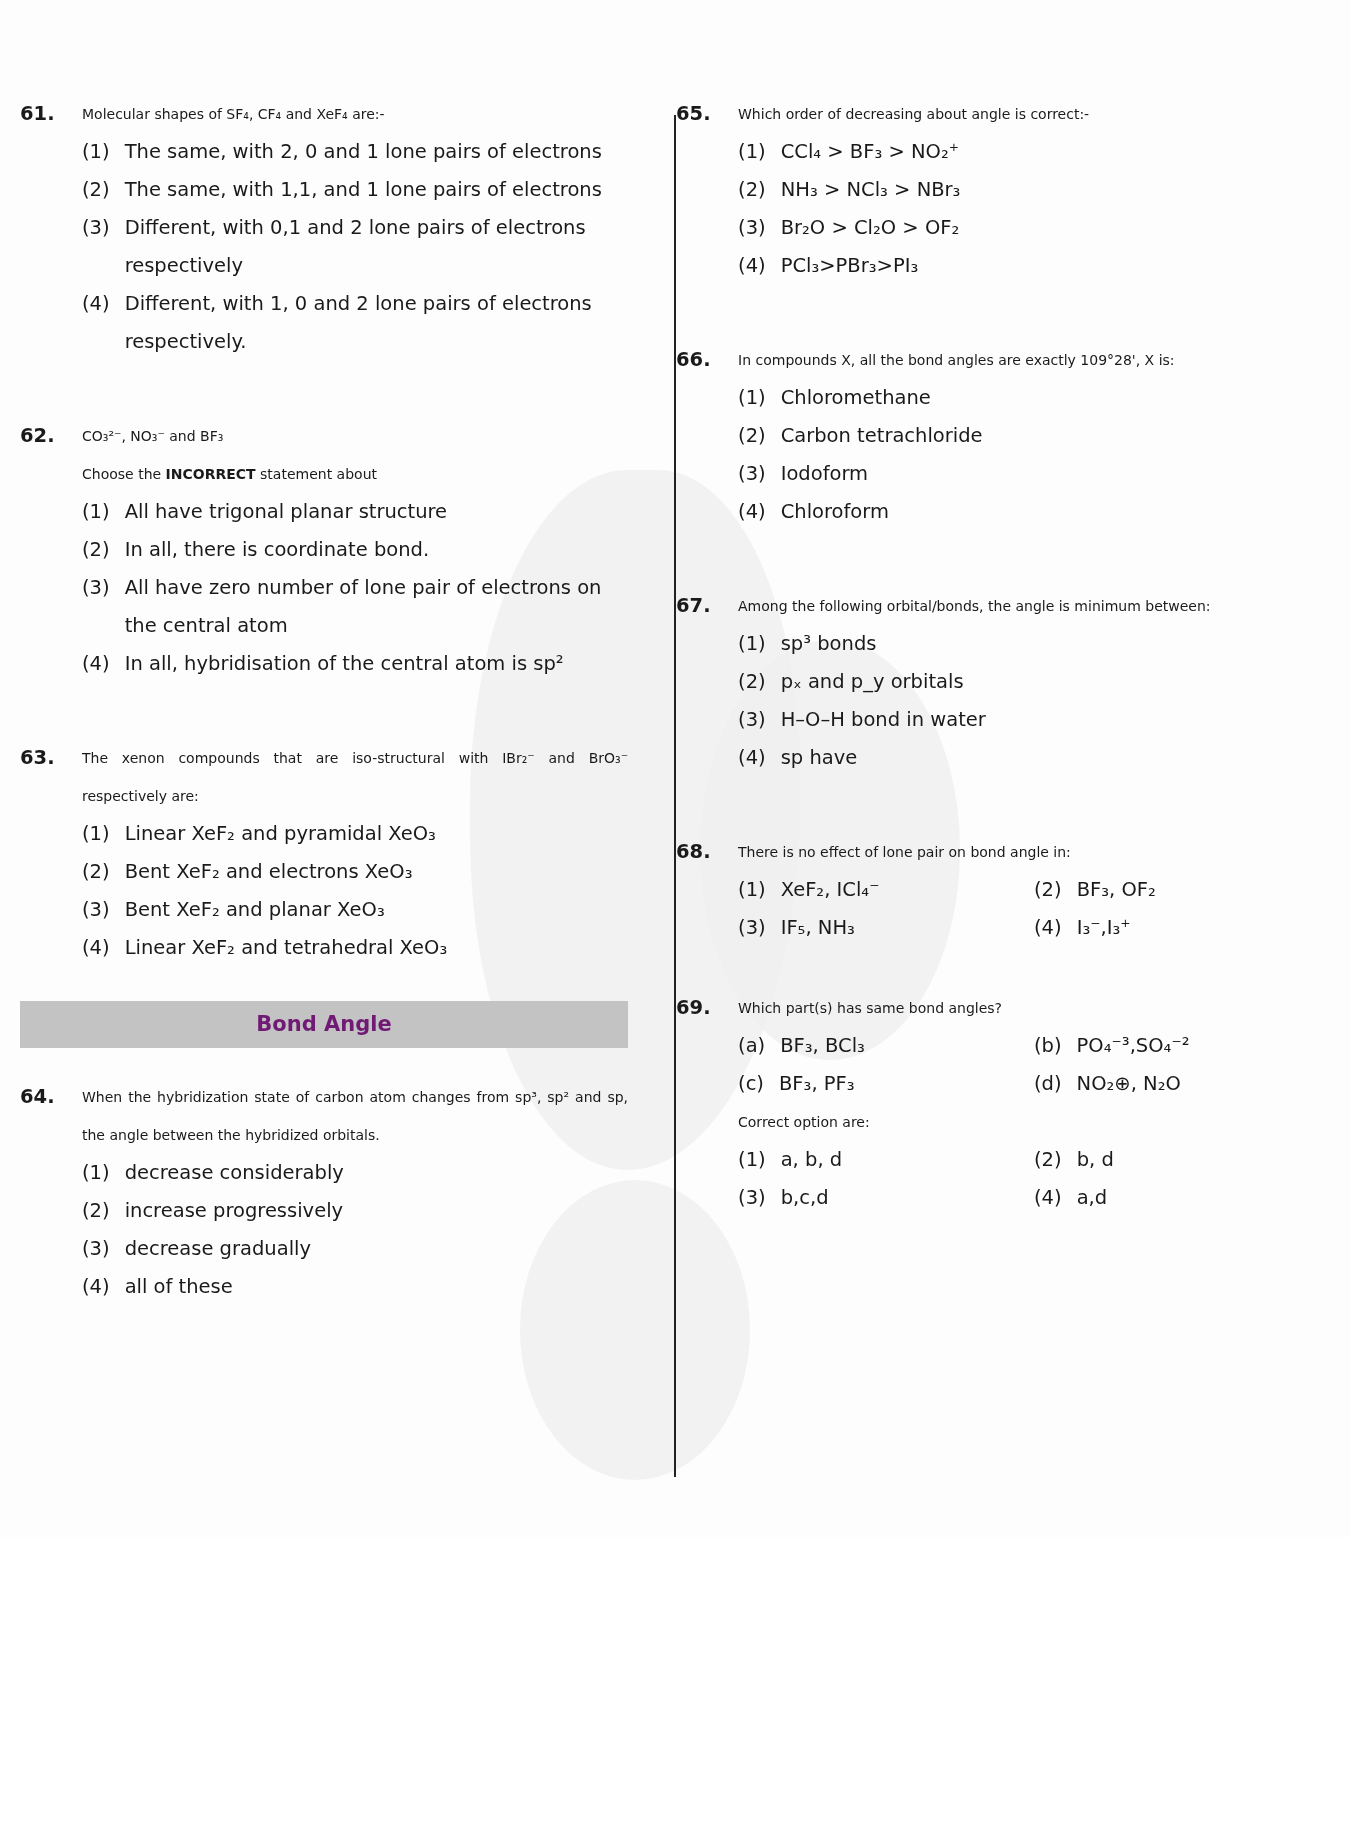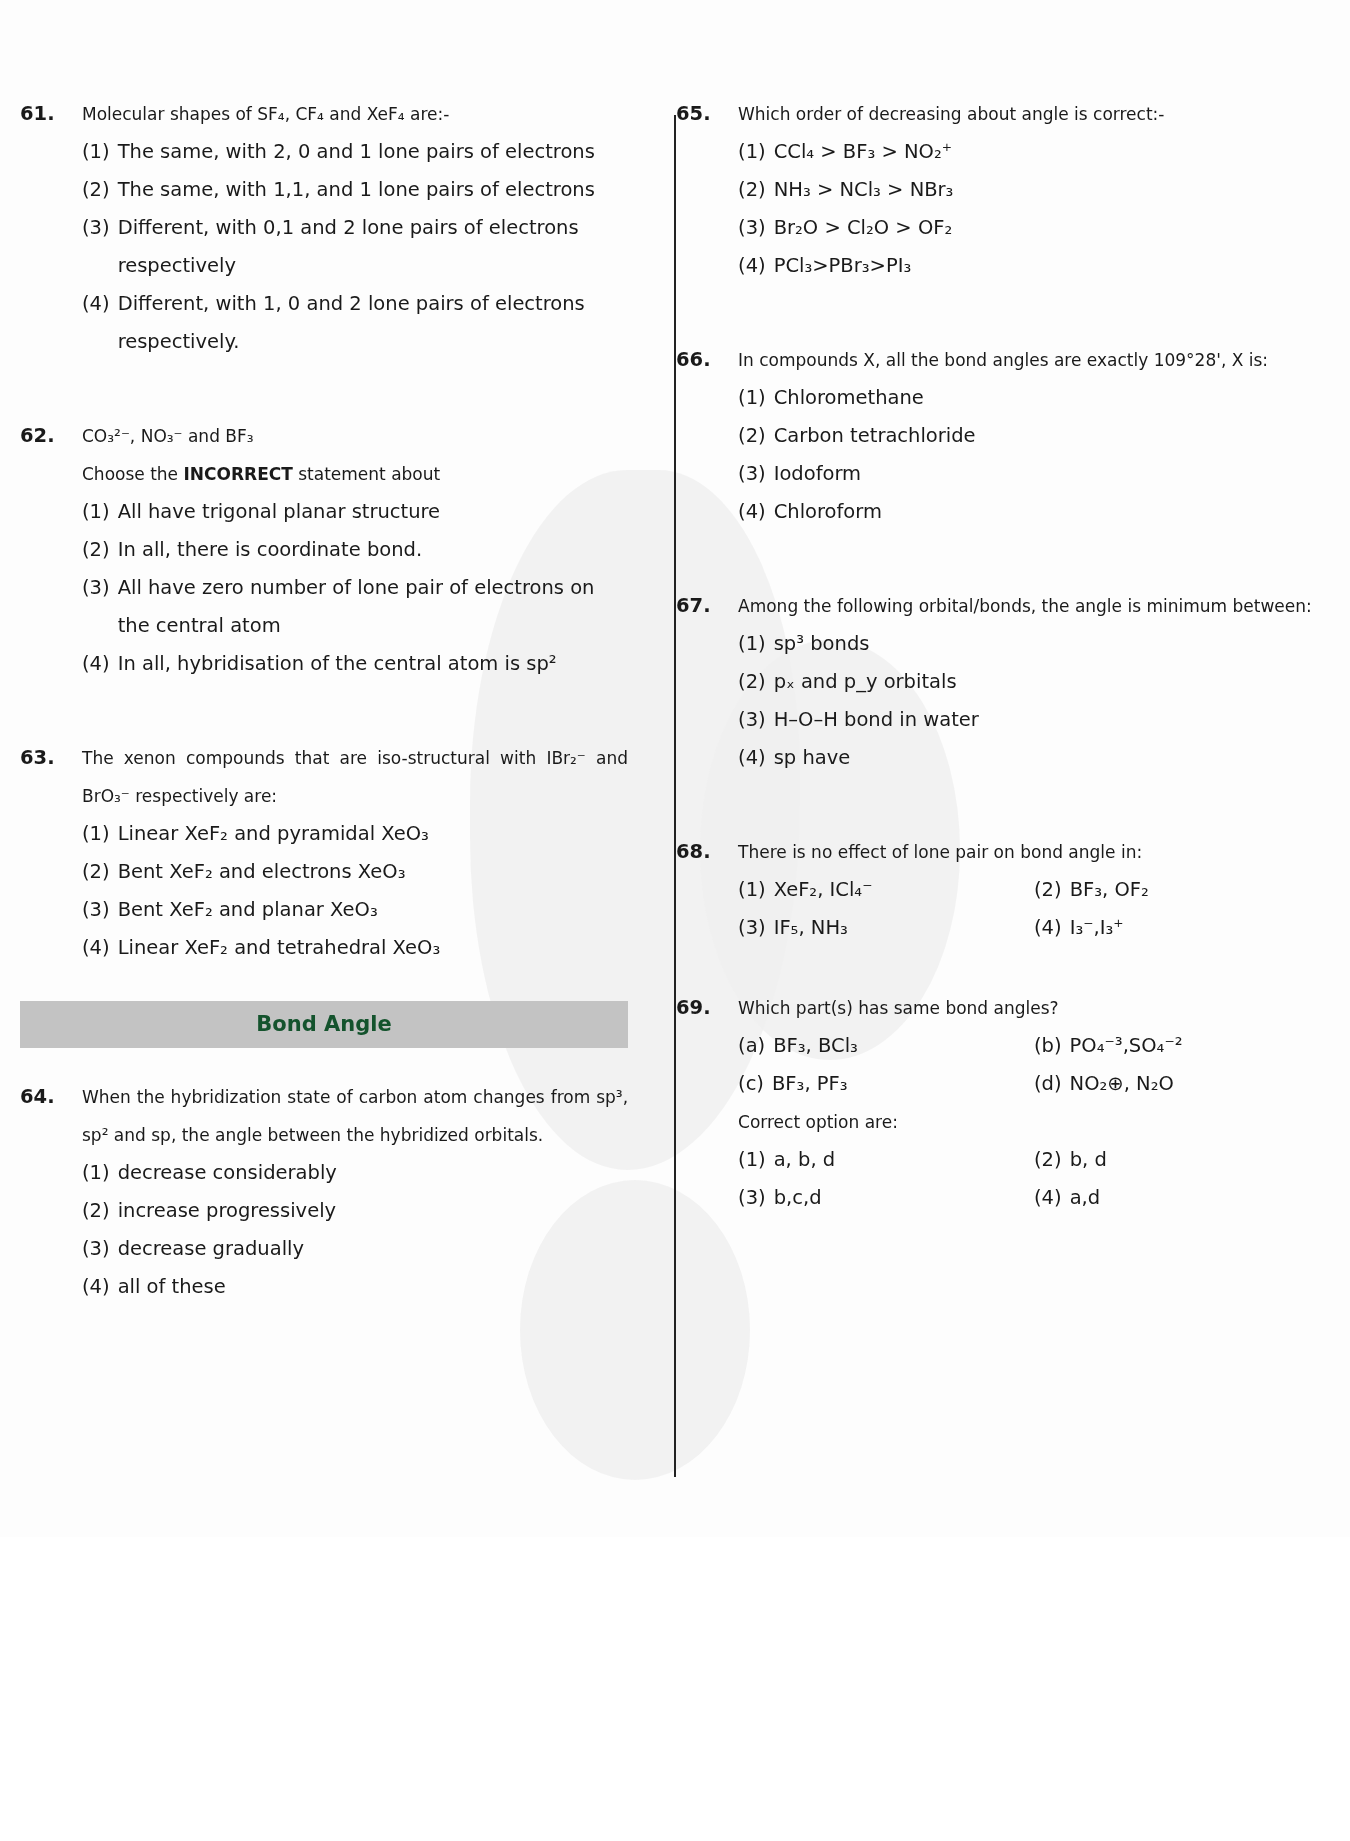--- a/index.html
+++ b/index.html
@@ -66,58 +66,59 @@
     flex: 0 0 62px;
     font-weight: bold;
     font-size: 19.5px;
     line-height: 38px;
   }
   .q-body {
     flex: 1 1 auto;
     min-width: 0;
   }
   .q-stem {
-    font-size: 17px;
+    font-size: 14px;
     line-height: 38px;
     text-align: justify;
     text-justify: inter-word;
   }
   .q-stem.nojustify { text-align: left; }
   .opt {
     font-size: 19.5px;
     line-height: 38px;
     display: flex;
     align-items: flex-start;
   }
   .opt-key {
     flex: 0 0 auto;
     margin-right: 8px;
     white-space: nowrap;
   }
   .opt-text {
     flex: 1 1 auto;
+    margin-left: 7px;
   }
   .opt-grid {
     display: flex;
     flex-wrap: wrap;
   }
   .opt-grid .opt {
     width: 50%;
     box-sizing: border-box;
   }
   .opt-grid .opt .opt-text { flex: 0 1 auto; }
 
   .section-banner {
     background: #c3c3c3;
     text-align: center;
     font-weight: bold;
     font-size: 21px;
     padding: 11px 0 12px 0;
     margin: 34px 0 30px 0;
-    color: #14532d;
+    color: #701a75;
   }
   .b { font-weight: bold; }
   .spacer-lg { height: 30px; }
   .spacer-md { height: 16px; }
 </style>
 </head>
 <body>
 
 <div class="page">
 

